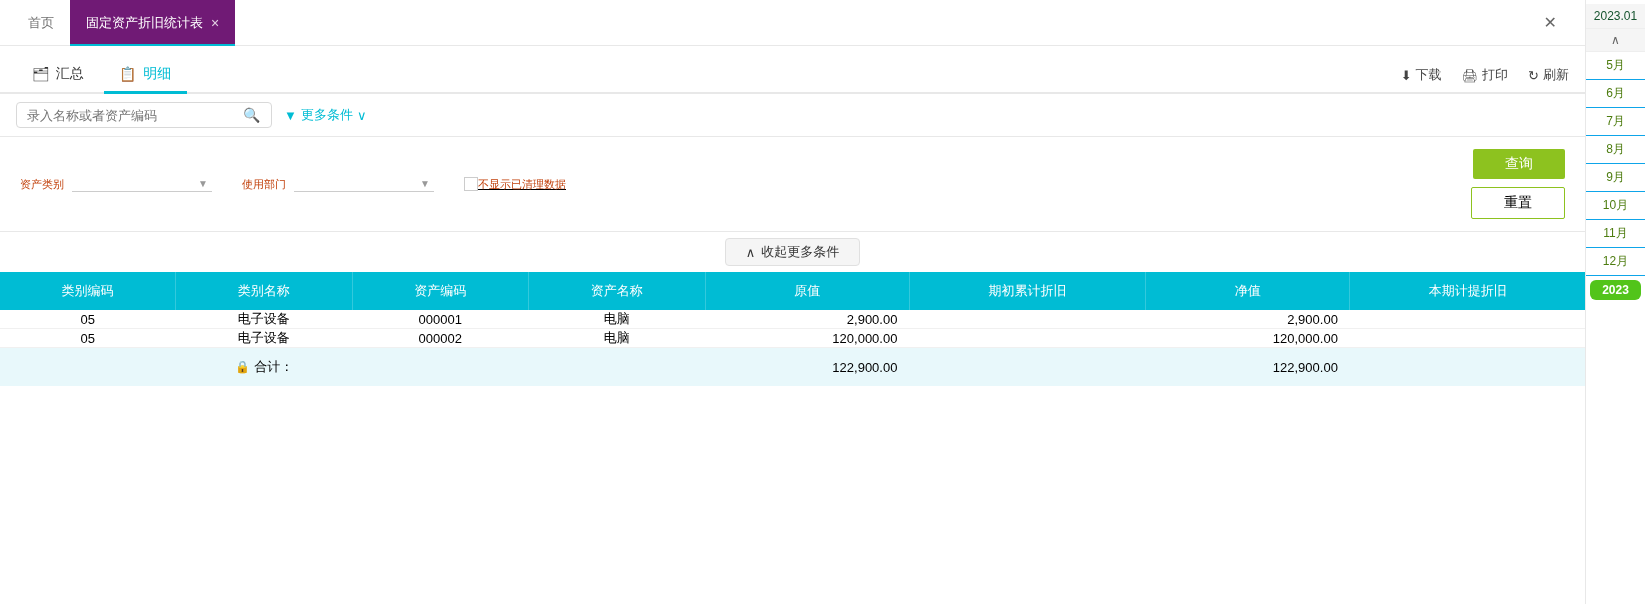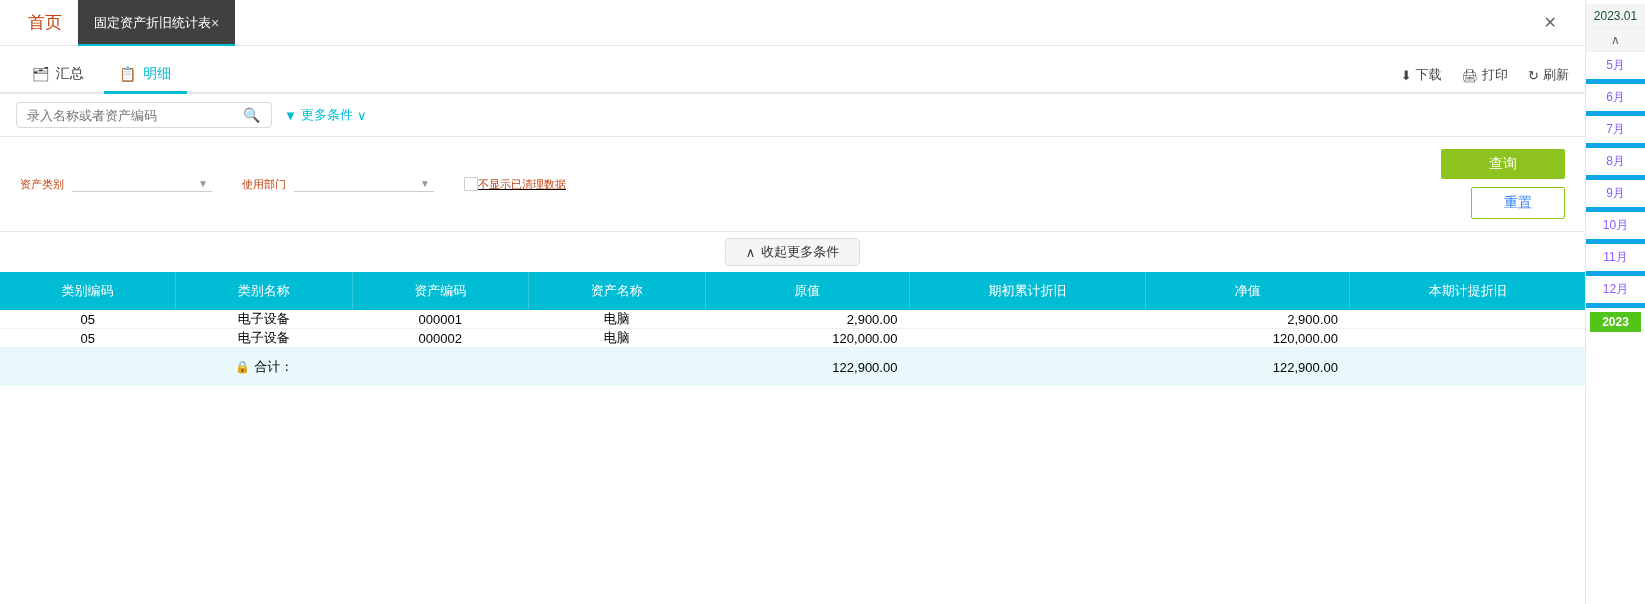--- a/index.html
+++ b/index.html
@@ -27,35 +27,36 @@
     .top-nav {
       display: flex;
       align-items: center;
       background: #fff;
       border-bottom: 1px solid #e8e8e8;
       height: 46px;
       padding: 0 12px;
       gap: 0;
     }
     .nav-home {
-      color: #c2410c;
-      font-size: 17px;
+      color: #737373;
+      font-size: 13px;
       padding: 0 16px;
       cursor: pointer;
       white-space: nowrap;
     }
     .nav-tab {
       display: flex;
       align-items: center;
-      background: #404040;
+      background: #701a75;
       color: #fff;
       padding: 16px 16px;
       height: 46px;
       border-radius: 0;
       font-size: 13px;
+      gap: 8px;
       cursor: pointer;
       position: relative;
     }
     .nav-tab::after {
       content: '';
       position: absolute;
       bottom: 0;
       left: 0;
       right: 0;
       height: 2px;
@@ -195,31 +196,31 @@
       font-size: 12px;
       background: #f5f5f5;
       border-bottom: 1px solid #eee;
     }
     .date-month {
       width: 100%;
       text-align: center;
       padding: 5px 0;
       cursor: pointer;
       font-size: 12px;
-      color: #8b5cf6;
-      border-bottom: 5px solid #0ea5e9;
+      color: #4d7c0f;
+      border-bottom: 1px solid #0ea5e9;
     }
     .date-year-badge {
       width: calc(100% - 8px);
       margin: 4px;
       background: #52c41a;
       color: #fff;
       text-align: center;
       padding: 3px 0;
-      border-radius: 0;
+      border-radius: 6px;
       font-size: 12px;
       font-weight: bold;
     }
     .date-header {
       width: 100%;
       text-align: center;
       padding: 5px;
       background: #f5f5f5;
       font-size: 12px;
       color: #14532d;
@@ -281,29 +282,29 @@
       margin-left: auto;
       display: flex;
       flex-direction: column;
       gap: 8px;
       align-items: flex-end;
     }
     .btn-query {
       background: #8dc21f;
       color: #fff;
       border: none;
-      padding: 6px 48px;
+      padding: 6px 32px;
       font-size: 14px;
       cursor: pointer;
       border-radius: 2px;
       font-family: inherit;
     }
     .btn-reset {
       background: #fff;
-      color: #3b82f6;
+      color: #000000;
       border: 1px solid #8dc21f;
       padding: 6px 32px;
       font-size: 14px;
       cursor: pointer;
       border-radius: 2px;
       font-family: inherit;
     }
 
     
     .collapse-bar {

